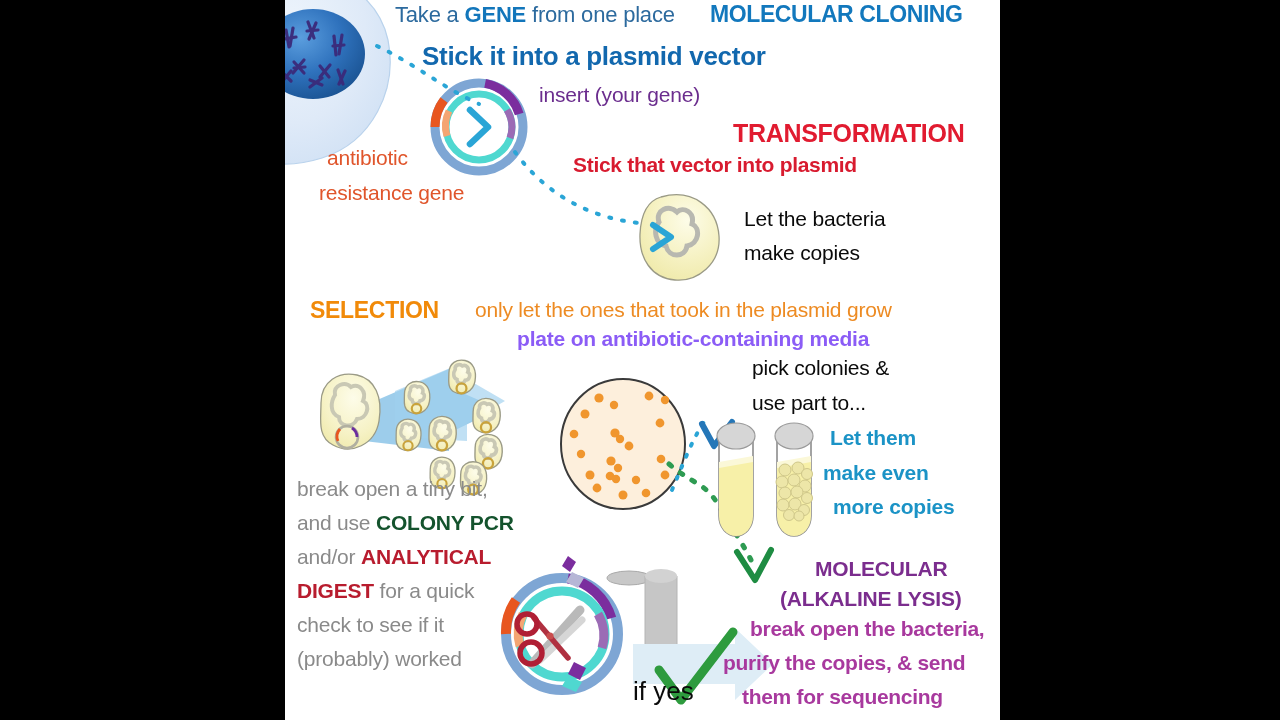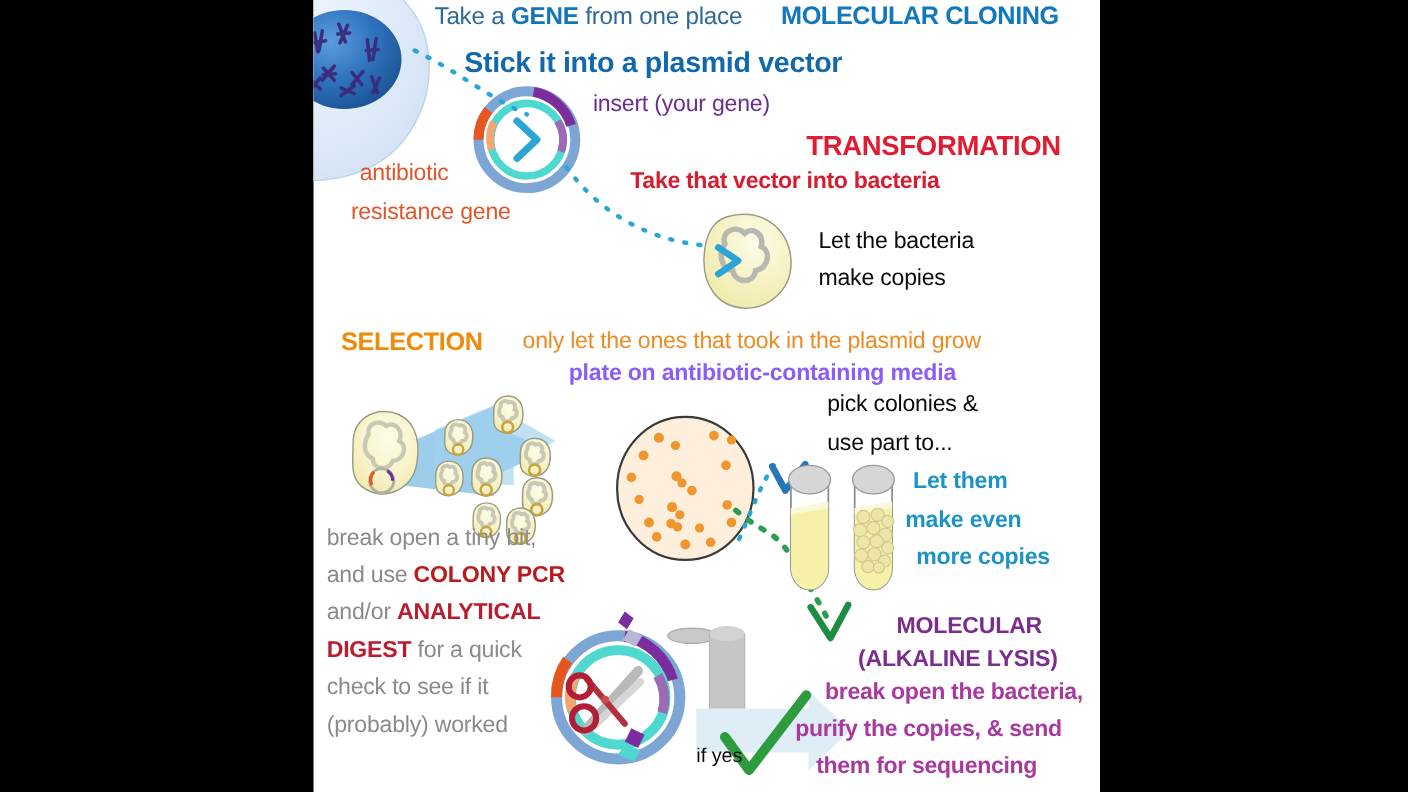--- a/index.html
+++ b/index.html
@@ -18,25 +18,25 @@
   .abx       {color:#E0552B;font-size:21px;font-weight:400;letter-spacing:-.2px;}
   .transf    {color:#E11B30;font-size:25px;font-weight:700;letter-spacing:-.3px;}
   .stickvec  {color:#D81B2F;font-size:21px;font-weight:700;letter-spacing:-.3px;}
   .letbact   {color:#0A0A0A;font-size:21px;font-weight:400;letter-spacing:-.2px;}
   .selhead   {color:#F18A09;font-size:23px;font-weight:700;letter-spacing:-.3px;}
   .selbody   {color:#ED8B23;font-size:21px;font-weight:400;letter-spacing:-.2px;}
   .selbody2  {color:#8b5cf6;font-size:21px;font-weight:700;letter-spacing:-.2px;}
   .pick      {color:#0A0A0A;font-size:21px;font-weight:400;letter-spacing:-.2px;}
   .cyan      {color:#1B93C6;font-size:21px;font-weight:700;letter-spacing:-.2px;}
   .graytxt   {color:#8A8A8A;font-size:21px;font-weight:400;letter-spacing:-.2px;}
-  .graytxt .pcr {color:#b91c1c;font-weight:700;}
+  .graytxt .pcr {color:#14532d;font-weight:700;}
   .graytxt .dig {color:#B81C2E;font-weight:700;}
   .minihead  {color:#7B2D8E;font-size:21px;font-weight:700;letter-spacing:-.2px;}
   .minibody  {color:#A8399E;font-size:21px;font-weight:700;letter-spacing:-.3px;}
-  .ifyes     {color:#0A0A0A;font-size:18px;font-weight:400;}
+  .ifyes     {color:#0A0A0A;font-size:26px;font-weight:400;}
 
   svg{display:block;overflow:visible;}
 </style>
 </head>
 <body>
 
 <div id="stage">
   <div id="canvas">
 
     <div class="blk" style="left:-5px;top:-8px;width:130px;height:185px;">
@@ -322,21 +322,21 @@
     <div class="t take" style="left:110px;top:3px;">
       <span>Take a </span><b>GENE</b><span> from one place</span>
     </div>
     <div class="t molclone" style="left:425px;top:2px;">MOLECULAR CLONING</div>
     <div class="t stickit" style="left:137px;top:43px;">Stick it into a plasmid vector</div>
     <div class="t insert" style="left:254px;top:84px;">insert (your gene)</div>
     <div class="t abx" style="left:42px;top:147px;">antibiotic</div>
     <div class="t abx" style="left:34px;top:182px;">resistance gene</div>
 
     <div class="t transf" style="left:448px;top:120px;">TRANSFORMATION</div>
-    <div class="t stickvec" style="left:288px;top:154px;">Take that vector into bacteria</div>
+    <div class="t stickvec" style="left:288px;top:154px;">Stick that vector into plasmid</div>
     <div class="t letbact" style="left:459px;top:208px;">Let the bacteria</div>
     <div class="t letbact" style="left:459px;top:242px;">make copies</div>
 
     <div class="t selhead" style="left:25px;top:298px;">SELECTION</div>
     <div class="t selbody" style="left:190px;top:299px;">only let the ones that took in the plasmid grow</div>
     <div class="t selbody2" style="left:232px;top:328px;">plate on antibiotic-containing media</div>
     <div class="t pick" style="left:467px;top:357px;">pick colonies &amp;</div>
     <div class="t pick" style="left:467px;top:392px;">use part to...</div>
     <div class="t cyan" style="left:545px;top:427px;">Let them</div>
     <div class="t cyan" style="left:538px;top:462px;">make even</div>

